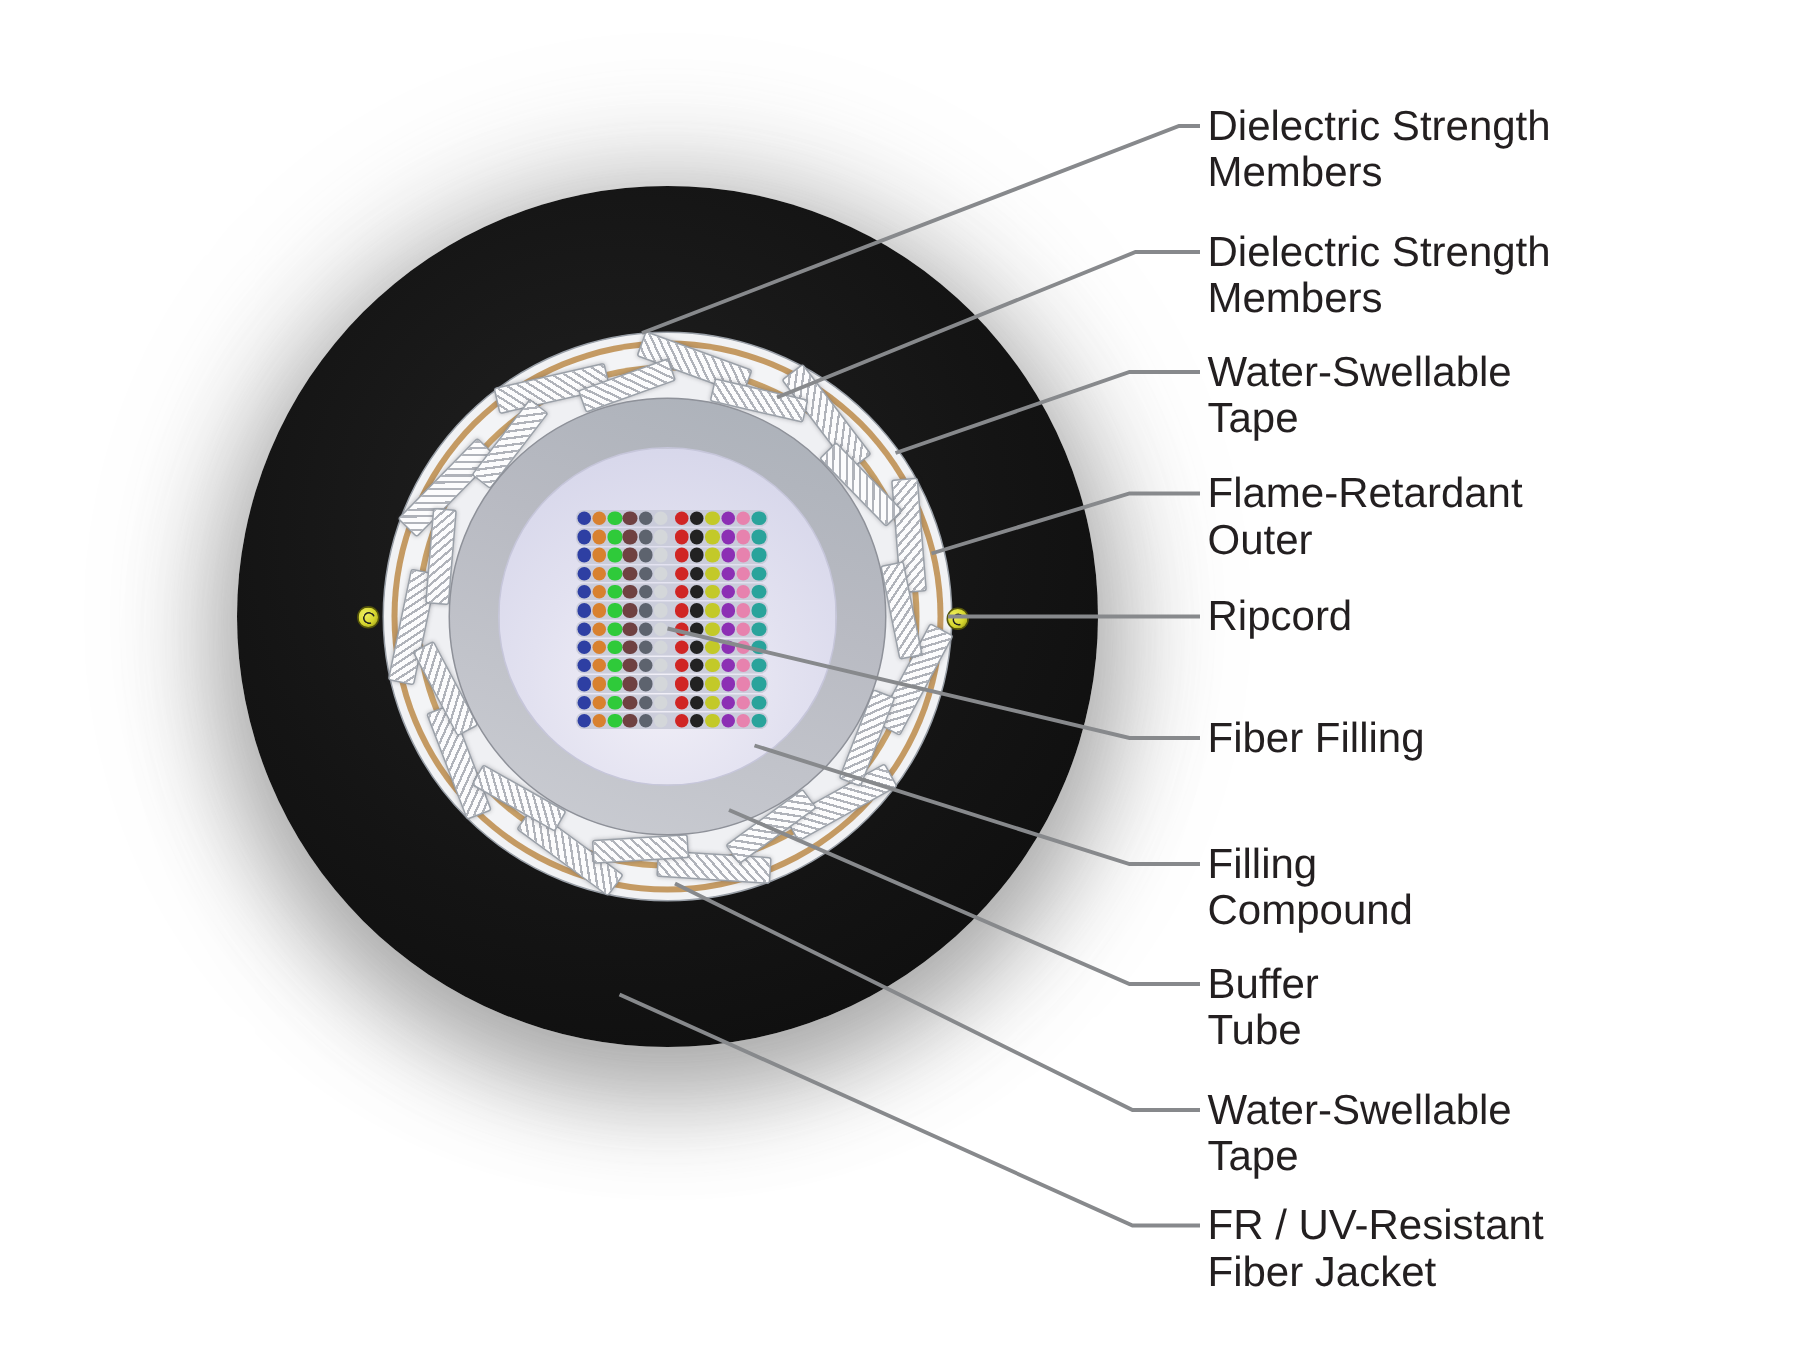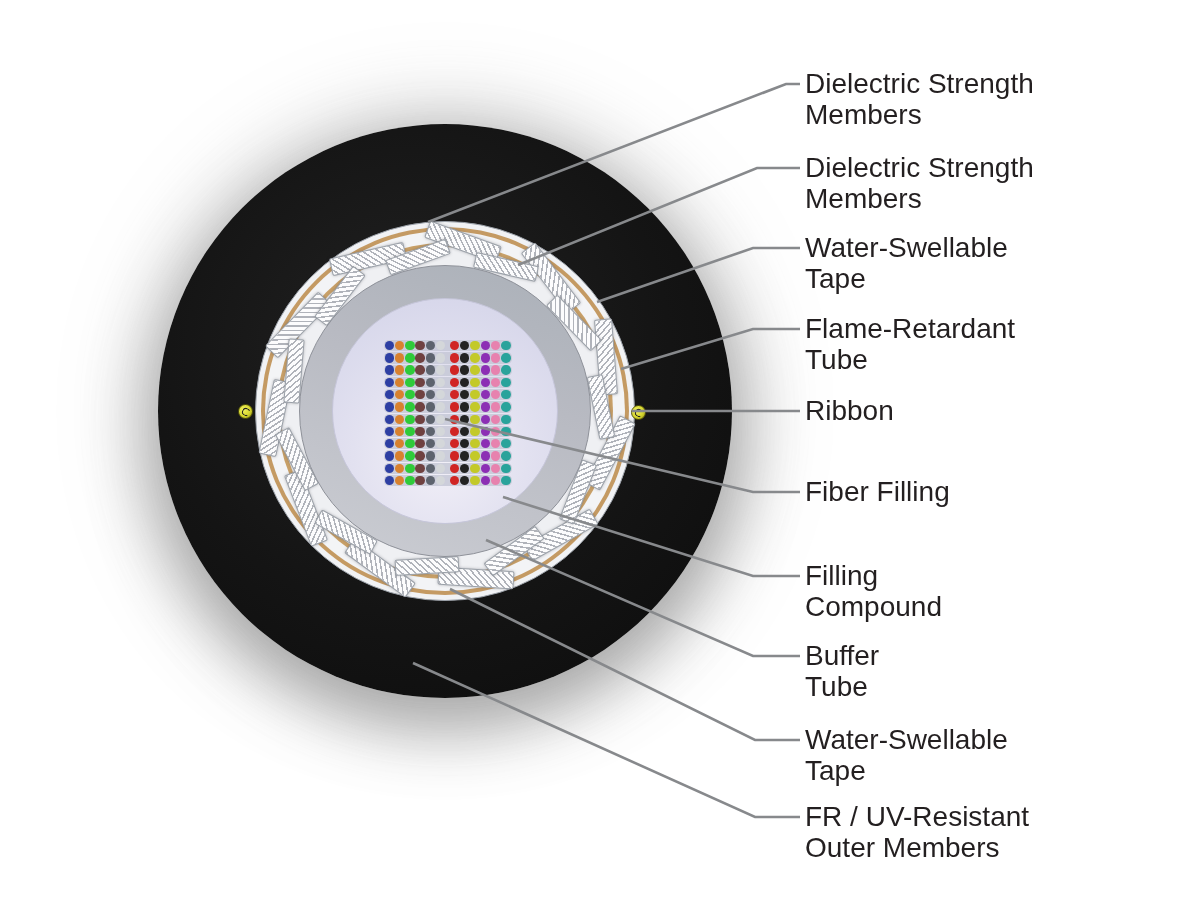--- a/index.html
+++ b/index.html
@@ -277,26 +277,26 @@
     </svg>
 
   <div id="labels">
       <div class="label" style="top: 68px;">Dielectric Strength
 Members</div>
       <div class="label" style="top: 152px;">Dielectric Strength
 Members</div>
       <div class="label" style="top: 232px;">Water-Swellable
 Tape</div>
       <div class="label" style="top: 313px;">Flame-Retardant
-Tube</div>
-      <div class="label" style="top: 395px;">Ribbon</div>
+Outer</div>
+      <div class="label" style="top: 395px;">Ripcord</div>
       <div class="label" style="top: 476px;">Fiber Filling</div>
       <div class="label" style="top: 560px;">Filling
 Compound</div>
       <div class="label" style="top: 640px;">Buffer
 Tube</div>
       <div class="label" style="top: 724px;">Water-Swellable
 Tape</div>
       <div class="label" style="top: 801px;">FR / UV-Resistant
-Outer Members</div>
+Fiber Jacket</div>
     </div>
 
 </div>
 
 </body></html>

